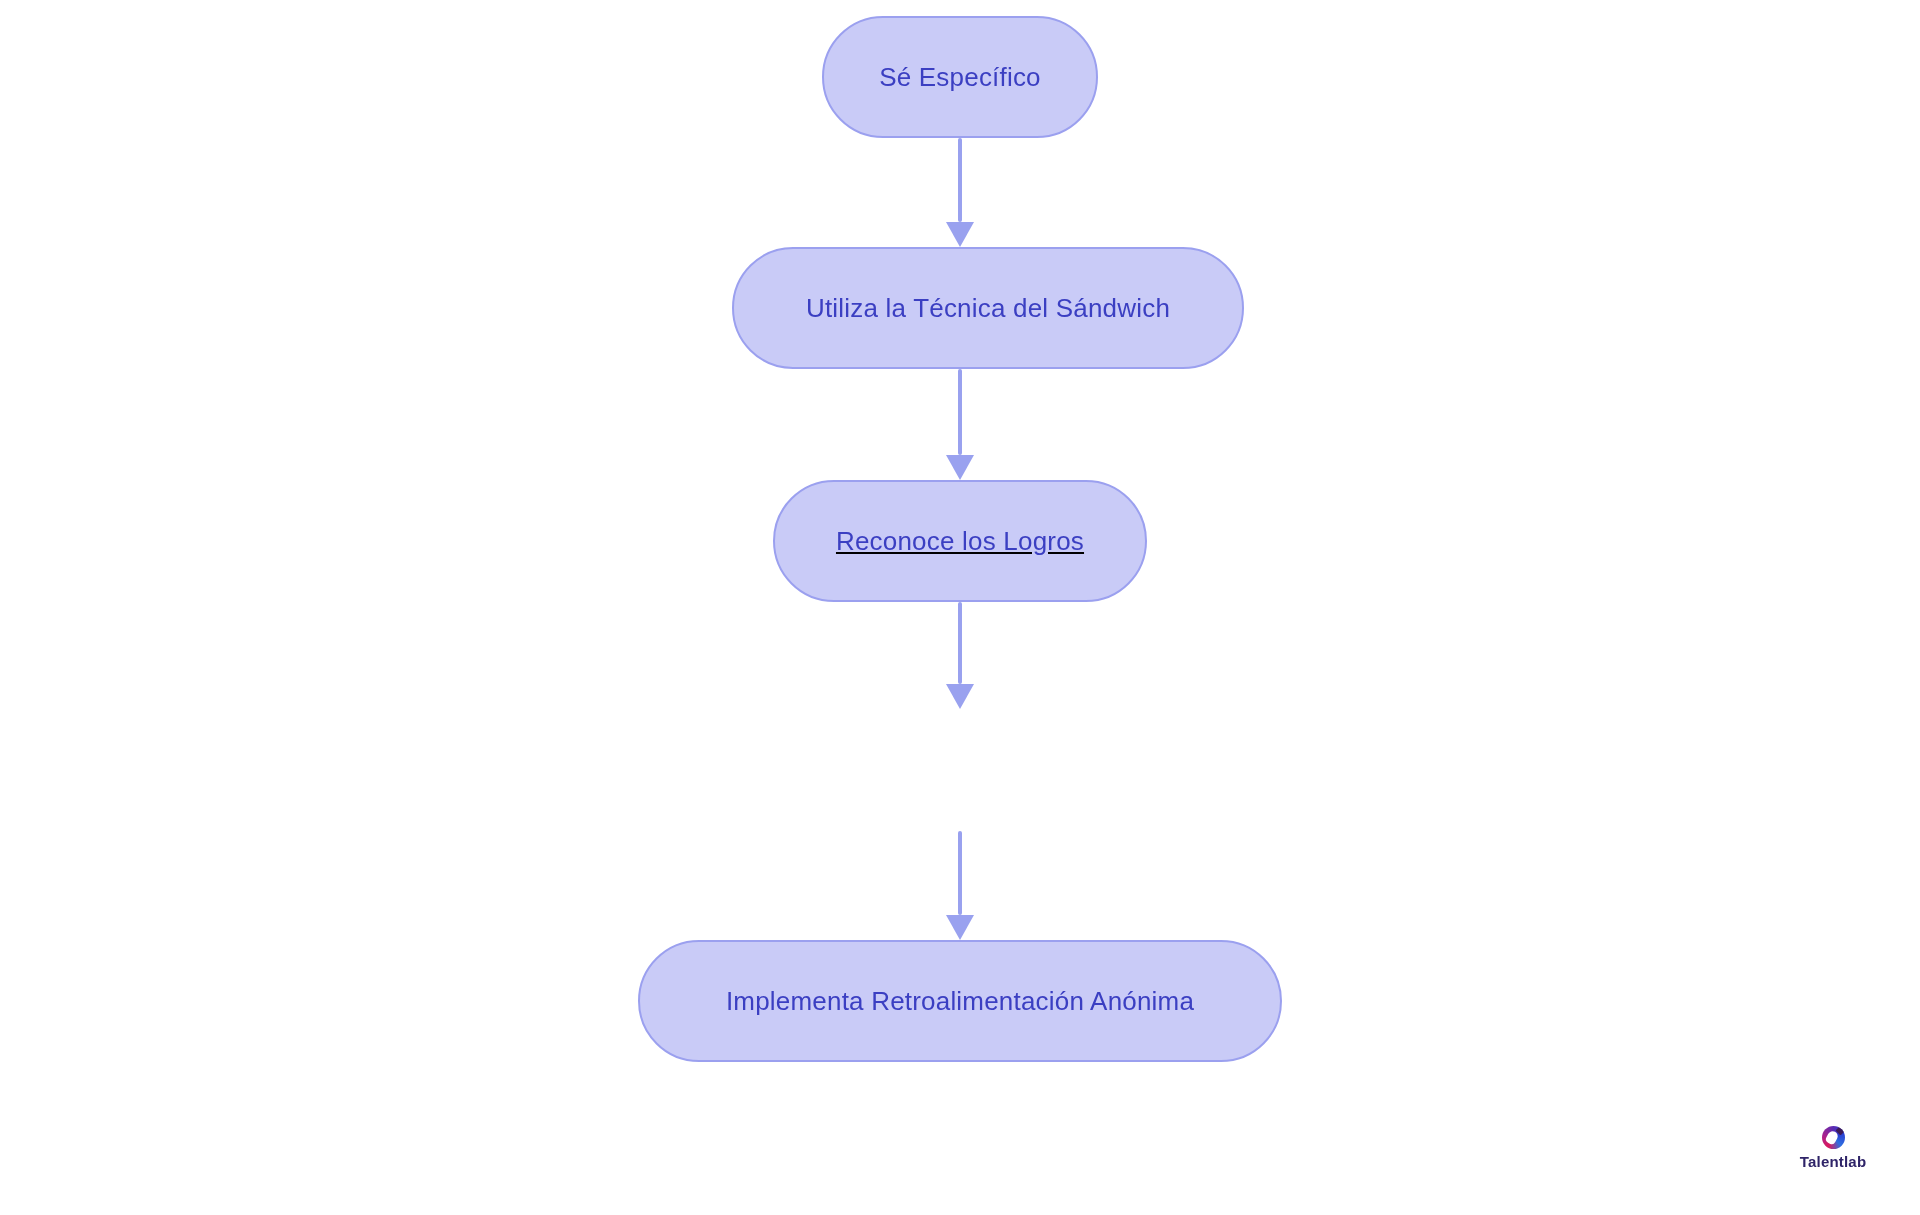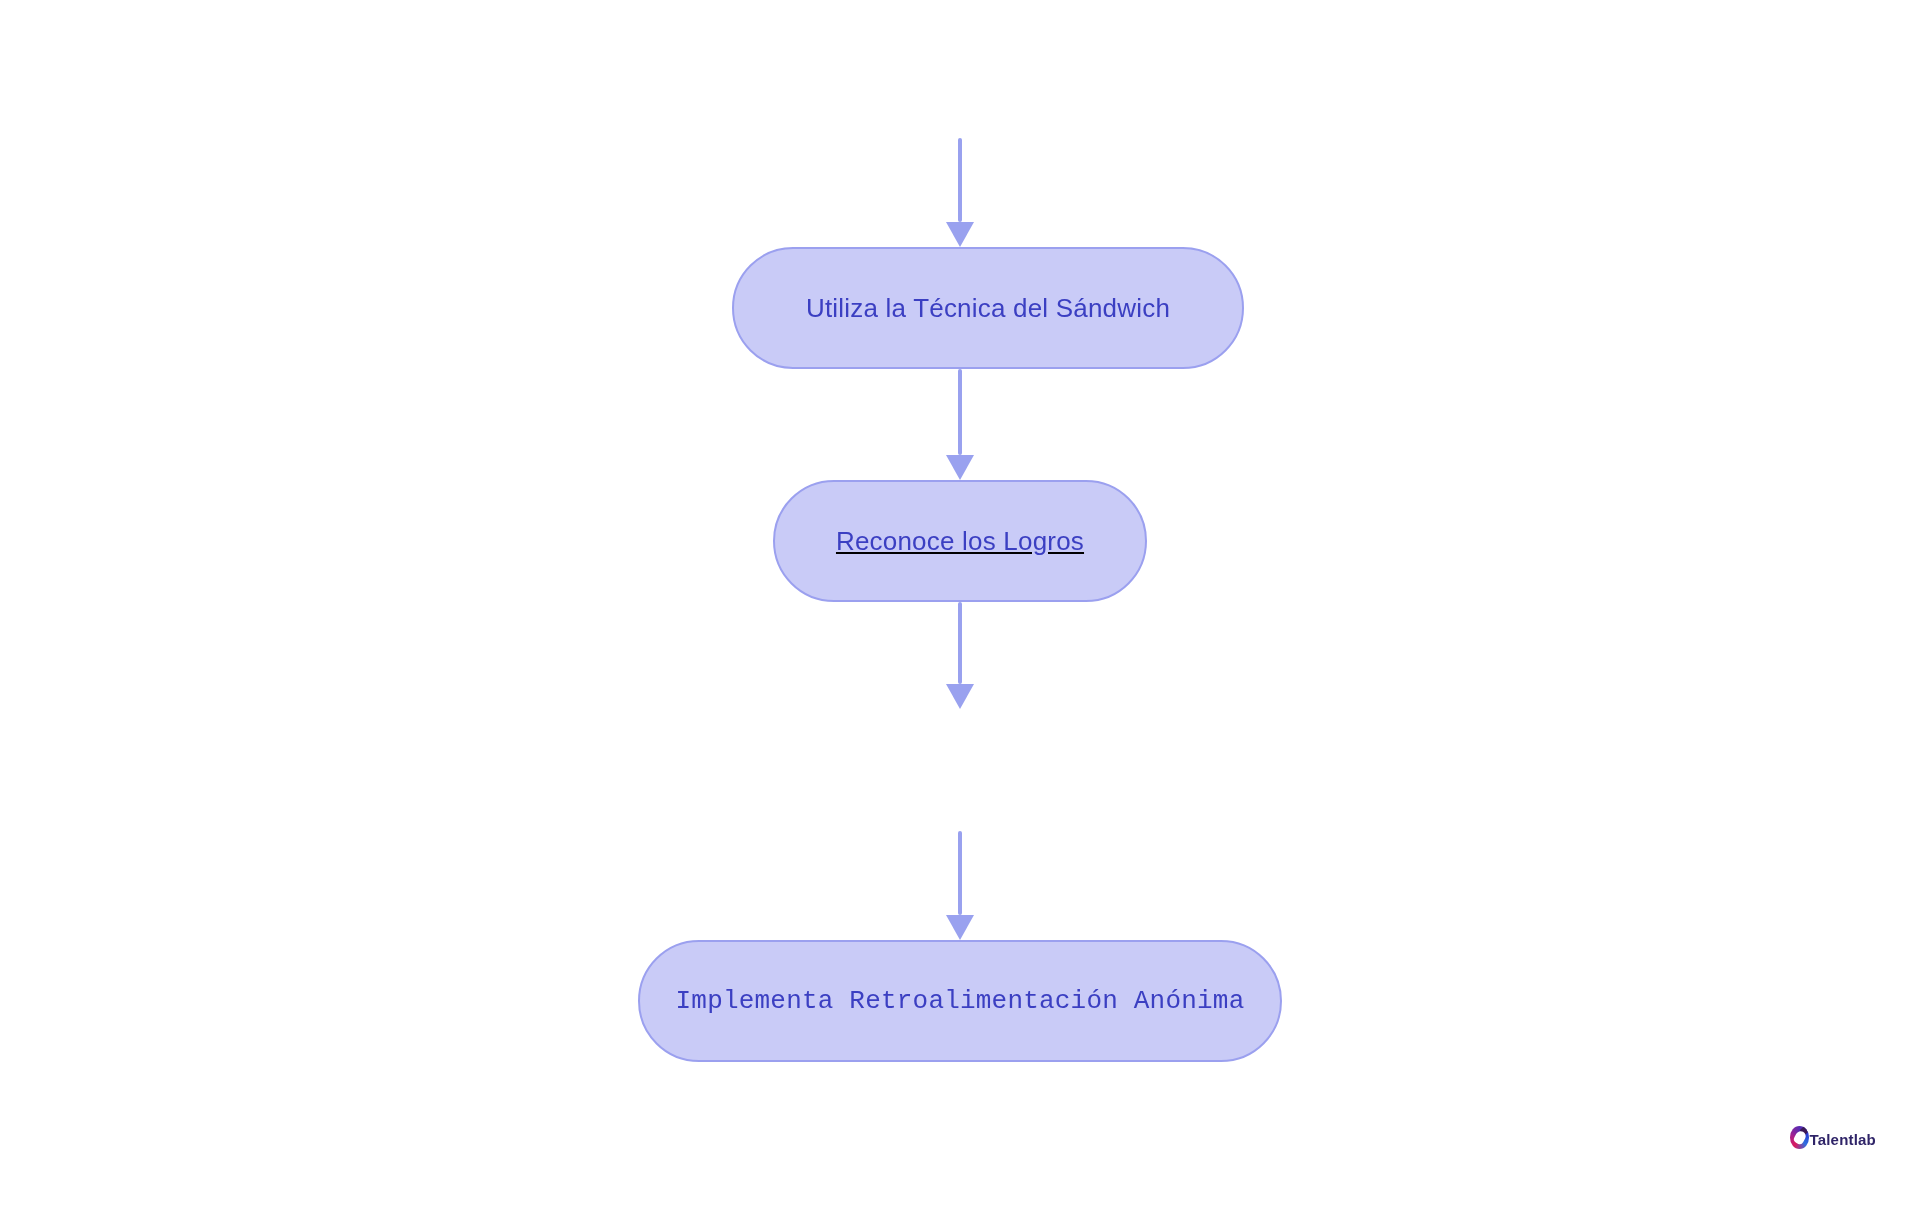--- a/index.html
+++ b/index.html
@@ -55,21 +55,21 @@
     border-left: 14px solid transparent;
     border-right: 14px solid transparent;
     border-top: 25px solid var(--arrow);
   }
   .logo {
     position: absolute;
     left: 1790px;
     top: 1126px;
     width: 86px;
     display: flex;
-    flex-direction: row;
+    flex-direction: column;
     align-items: center;
   }
   .logo-icon {
     position: relative;
     width: 23px;
     height: 23px;
     border-radius: 50%;
     background: conic-gradient(from 210deg, #d91a5e, #a9218d, #5e2bb0, #2b3ed1, #2e6fe0, #d91a5e);
     overflow: hidden;
   }
@@ -99,20 +99,23 @@
     font-size: 15px;
     font-weight: 700;
     letter-spacing: 0.2px;
   }
 </style>
 </head>
 <body>
 
 <div class="canvas">
 
+  <div class="node" style="left:822px; top:16px; width:276px; height:122px;">
+    <span class="node-label">Sé Específico</span>
+  </div>
 
   <div class="arrow" style="left:946px; top:138px; height:109px;">
     <div class="arrow-line"></div>
     <div class="arrow-head"></div>
   </div>
 
   <div class="node" style="left:732px; top:247px; width:512px; height:122px;">
     <span class="node-label">Utiliza la Técnica del Sándwich</span>
   </div>
 
@@ -129,21 +132,21 @@
     <div class="arrow-line"></div>
     <div class="arrow-head"></div>
   </div>
 
 
   <div class="arrow" style="left:946px; top:831px; height:109px;">
     <div class="arrow-line"></div>
     <div class="arrow-head"></div>
   </div>
 
-  <div class="node" style="left:638px; top:940px; width:644px; height:122px;font-family:Liberation Mono, monospace;">
+  <div class="node" style="left:638px; top:940px; width:644px; height:122px;">
     <span class="node-label">Implementa Retroalimentación Anónima</span>
   </div>
 
   <div class="logo">
     <div class="logo-icon">
       <div class="tip"></div>
       <div class="pencil"></div>
     </div>
     <div class="logo-text">Talentlab</div>
   </div>

